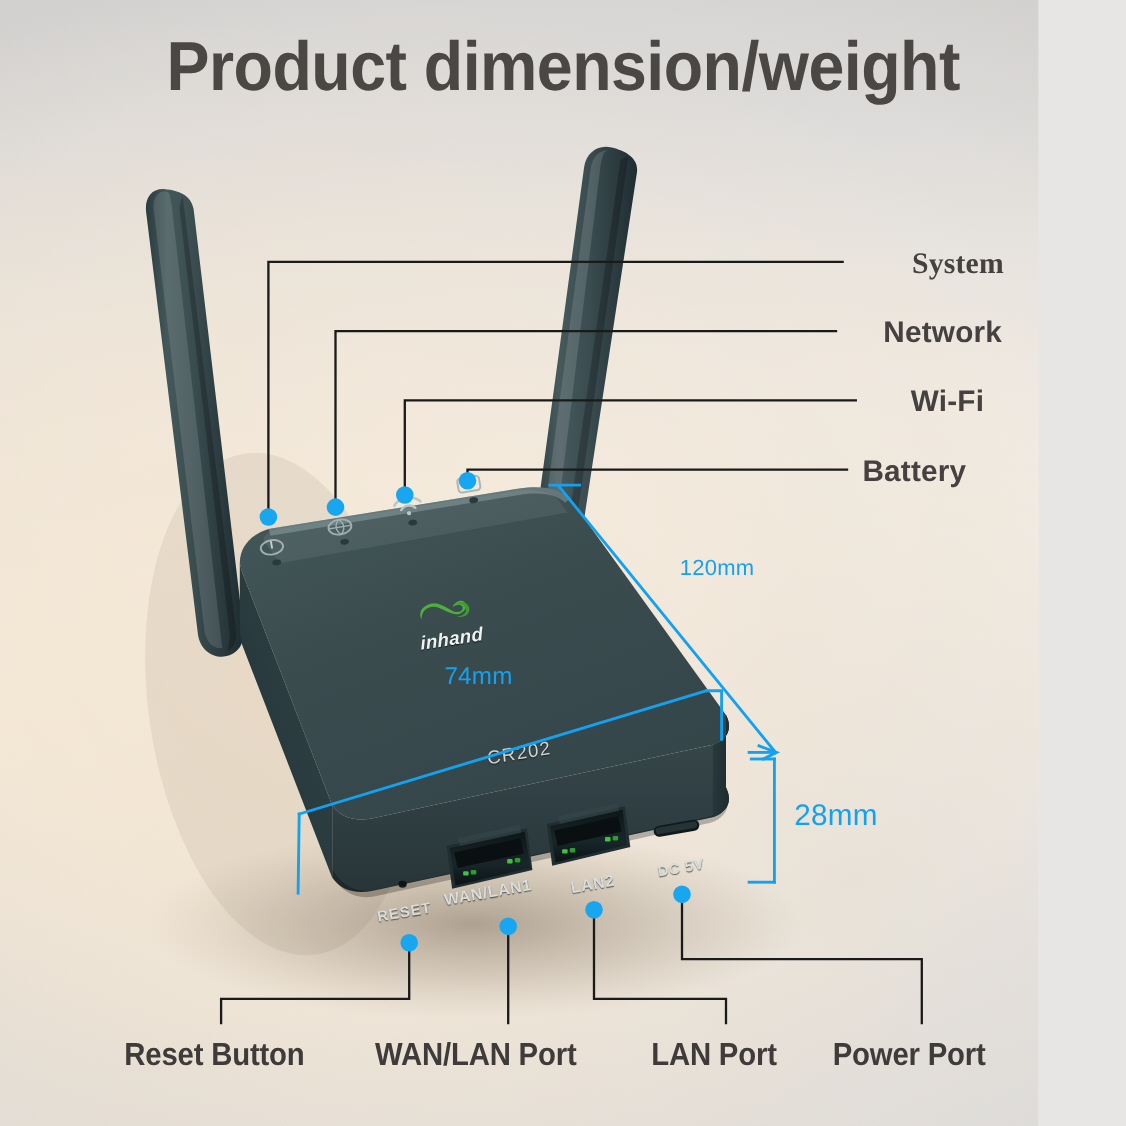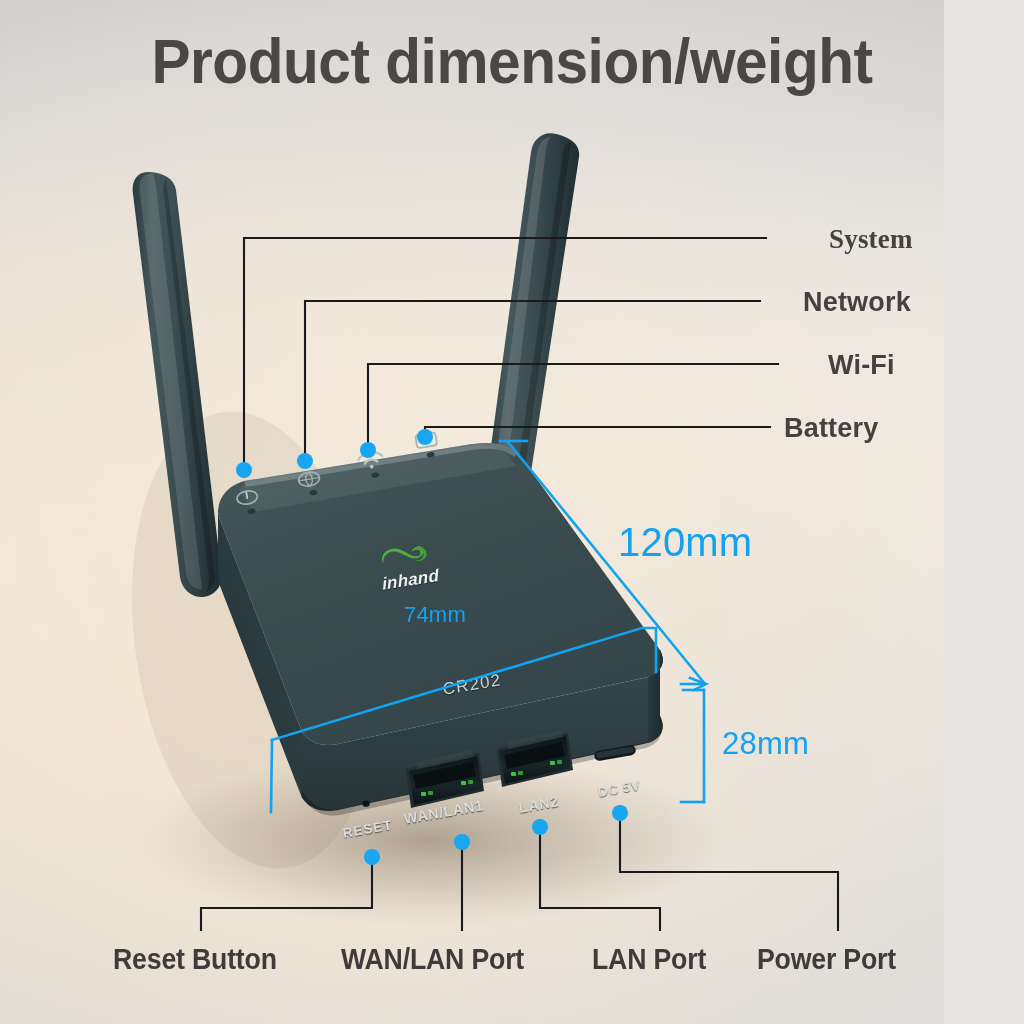--- a/index.html
+++ b/index.html
@@ -51,22 +51,22 @@
   }
 
   
   .dim{
     position:absolute;z-index:27;
     font-family:"Liberation Sans", sans-serif;
     font-weight:400;font-size:31px;color:#12a2ef;
     white-space:nowrap;letter-spacing:0.2px;
   }
   #dim74{left:404px;top:602px;font-size:22px;}
-  #dim120{left:618px;top:520px;font-size:40px;}
-  #dim28{left:722px;top:726px;font-size:31px;}
+  #dim120{left:618px;top:506px;font-size:20px;}
+  #dim28{left:722px;top:726px;font-size:27px;}
 
   
   .silk{
     position:absolute;z-index:22;
     font-family:"Liberation Sans", sans-serif;
     color:#d9dddc;white-space:nowrap;pointer-events:none;
     text-shadow:0 1px 1px rgba(0,0,0,.55);
   }
   #silk-model{left:443px;top:680px;font-size:17px;font-weight:400;
     letter-spacing:1.2px;transform:rotate(-9.5deg) skewX(-3deg);transform-origin:0 50%;color:#cfd4d3;}

